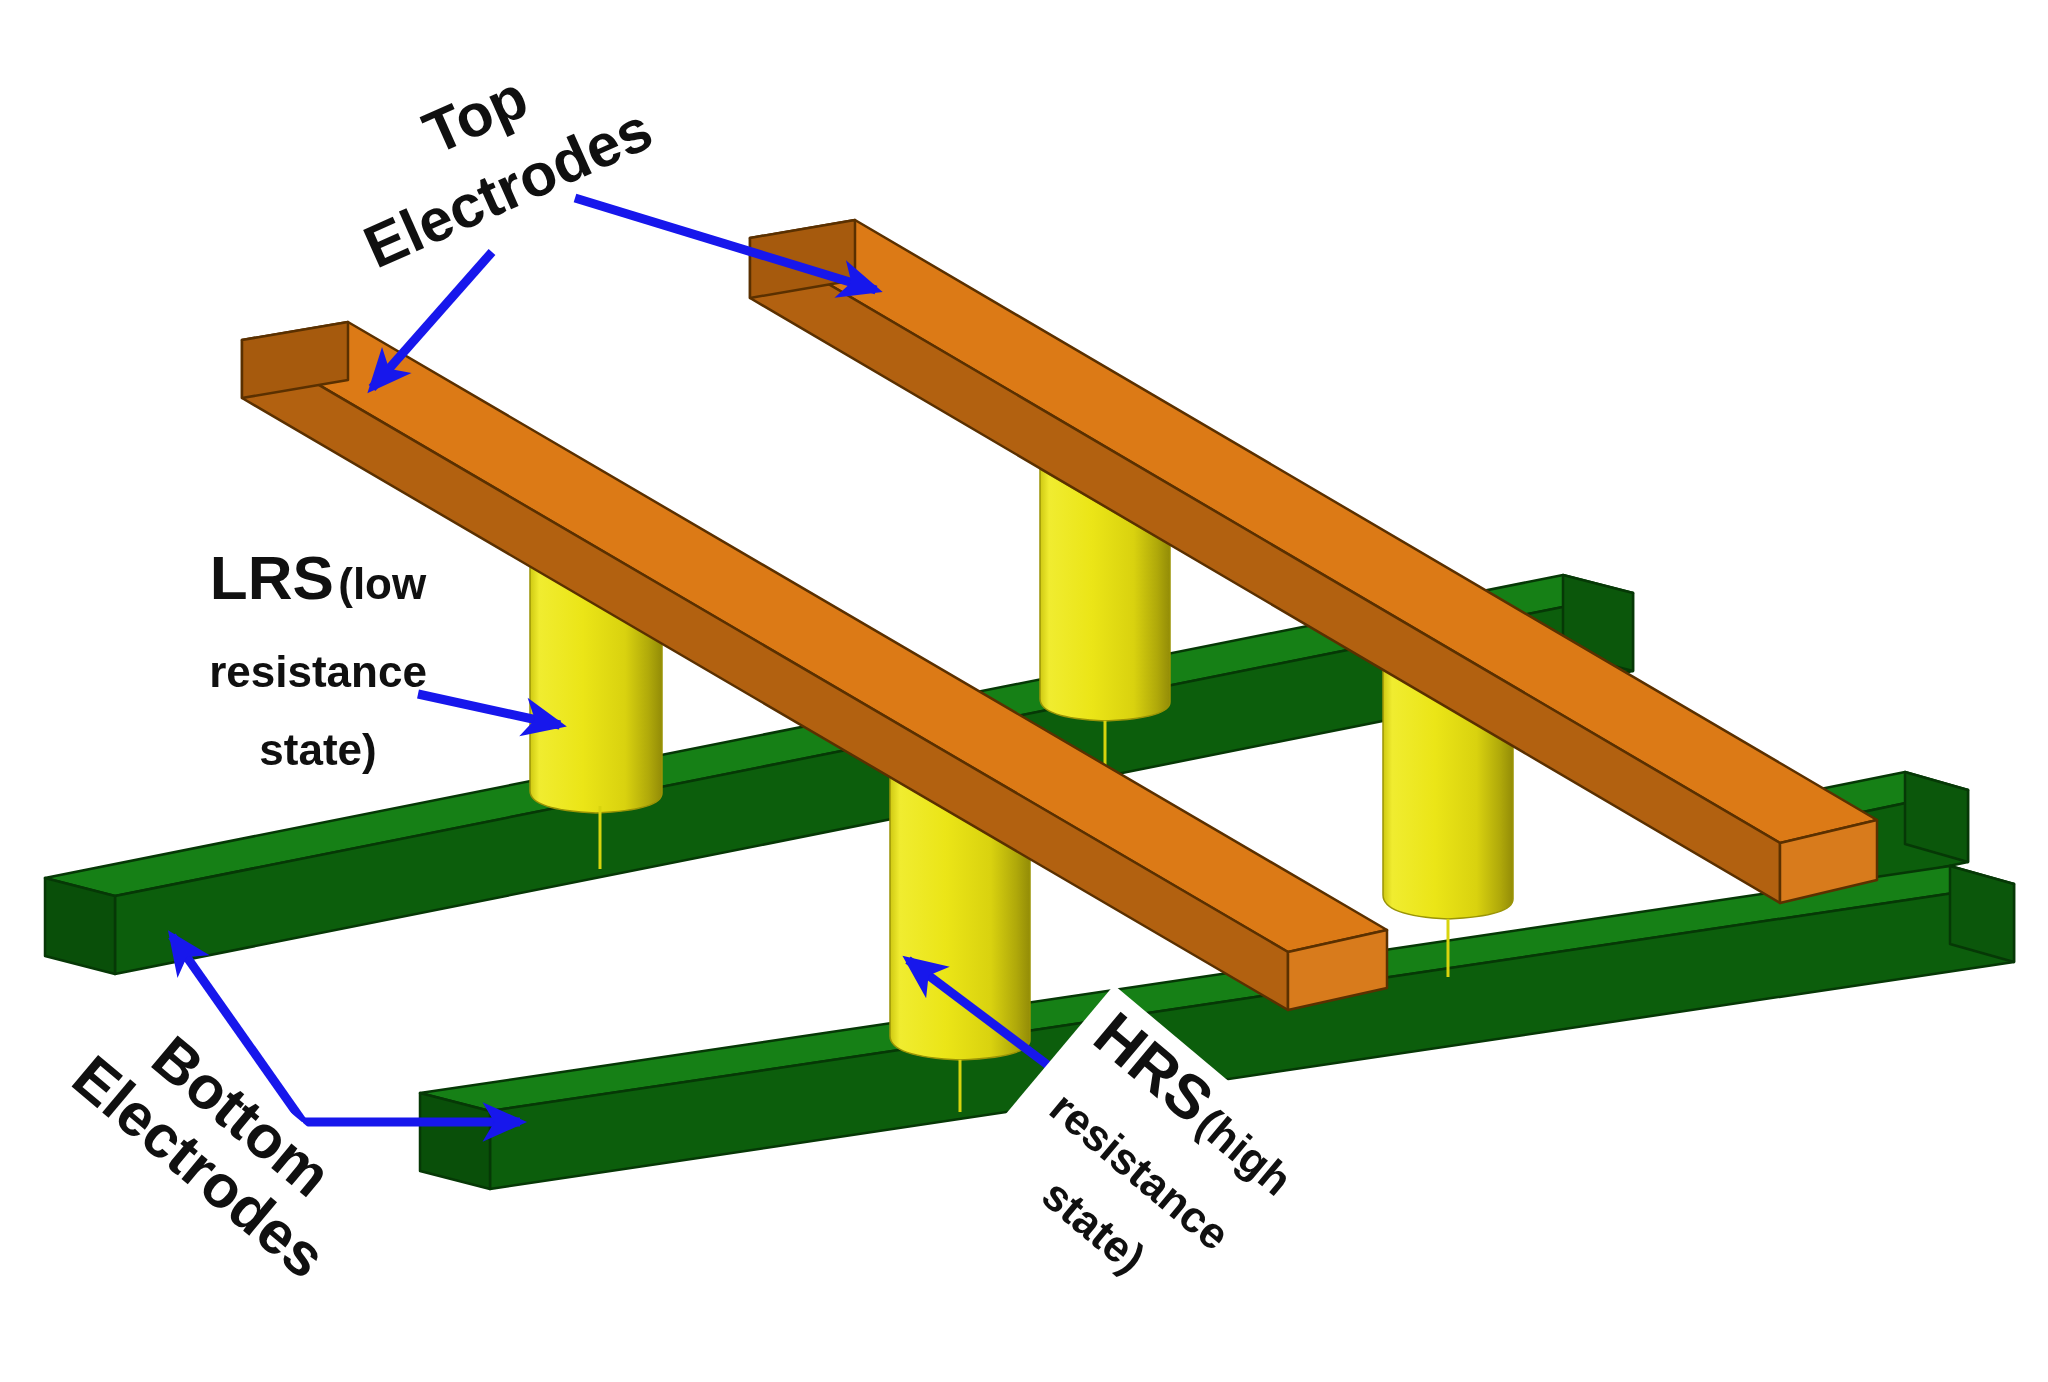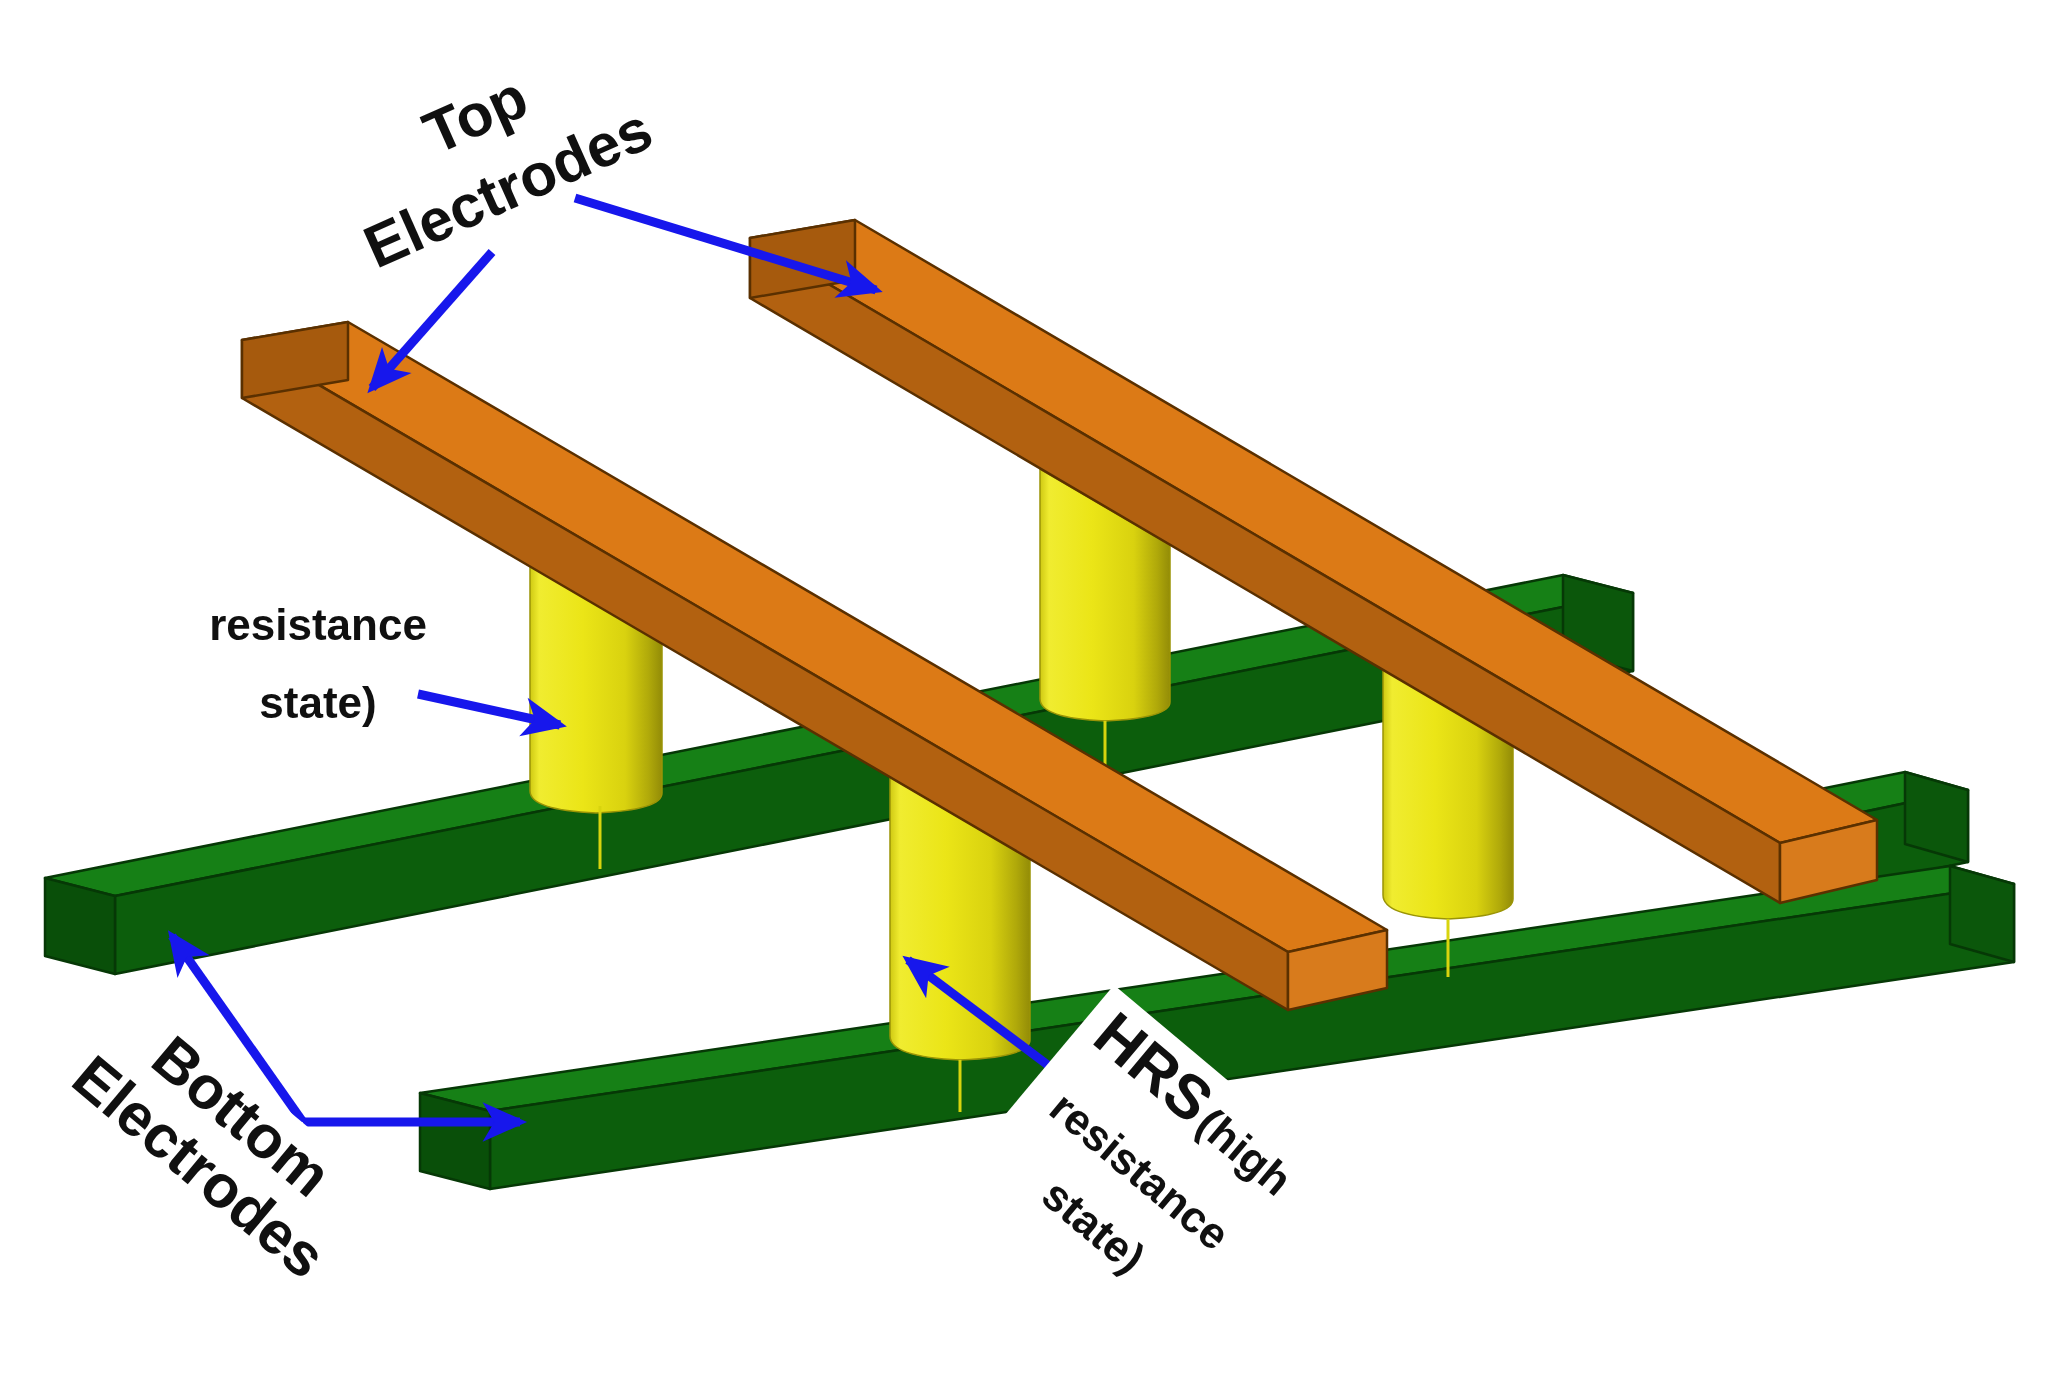--- a/index.html
+++ b/index.html
@@ -107,20 +107,24 @@
     <line class="arrow" stroke="#1717EC" x1="303" y1="1122" x2="520" y2="1122" marker-end="url(#ah)"></line>
   </g>
 </svg>
 
 <div class="lbl" id="lbl-top">
   <div class="line">Top</div>
   <div class="line">Electrodes</div>
 </div>
 
 <div class="lbl" id="lbl-lrs">
+  <div class="line">
+    <span class="big">LRS</span>
+    <span class="small">(low</span>
+  </div>
   <div class="line small">resistance</div>
   <div class="line small">state)</div>
 </div>
 
 <div class="lbl" id="lbl-hrs">
   <div class="line">
     <span class="big">HRS</span>
     <span class="small">(high</span>
   </div>
   <div class="line small">resistance</div>

